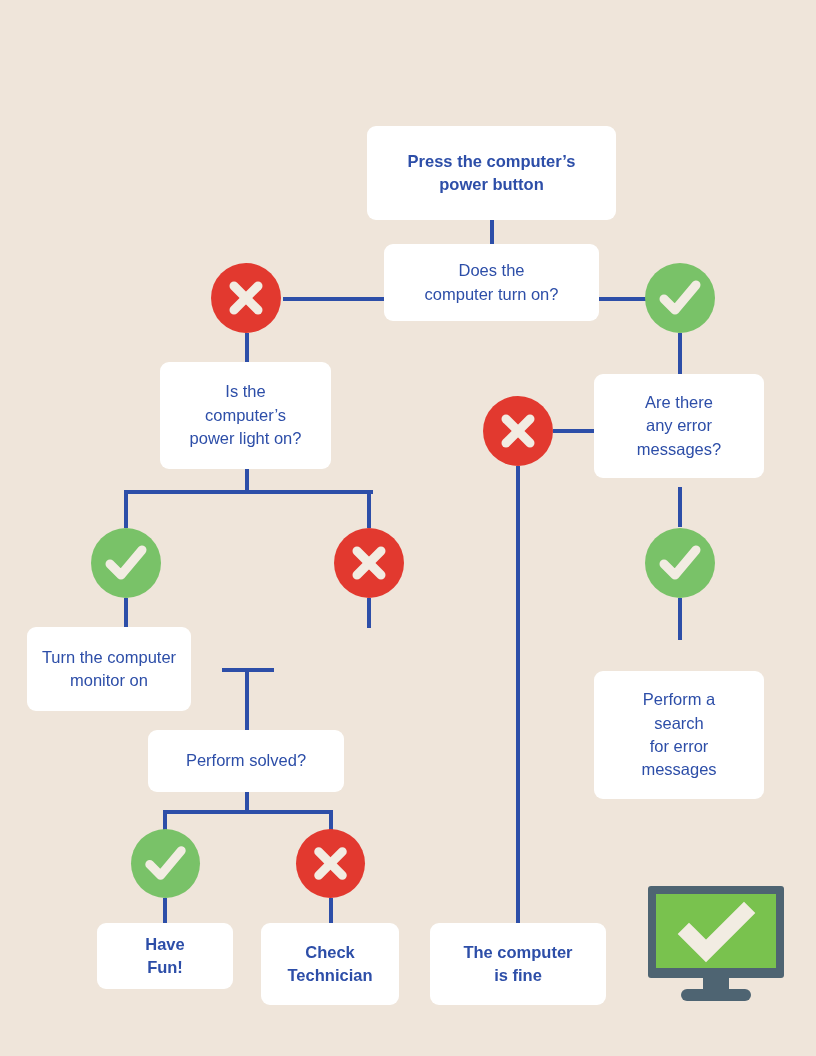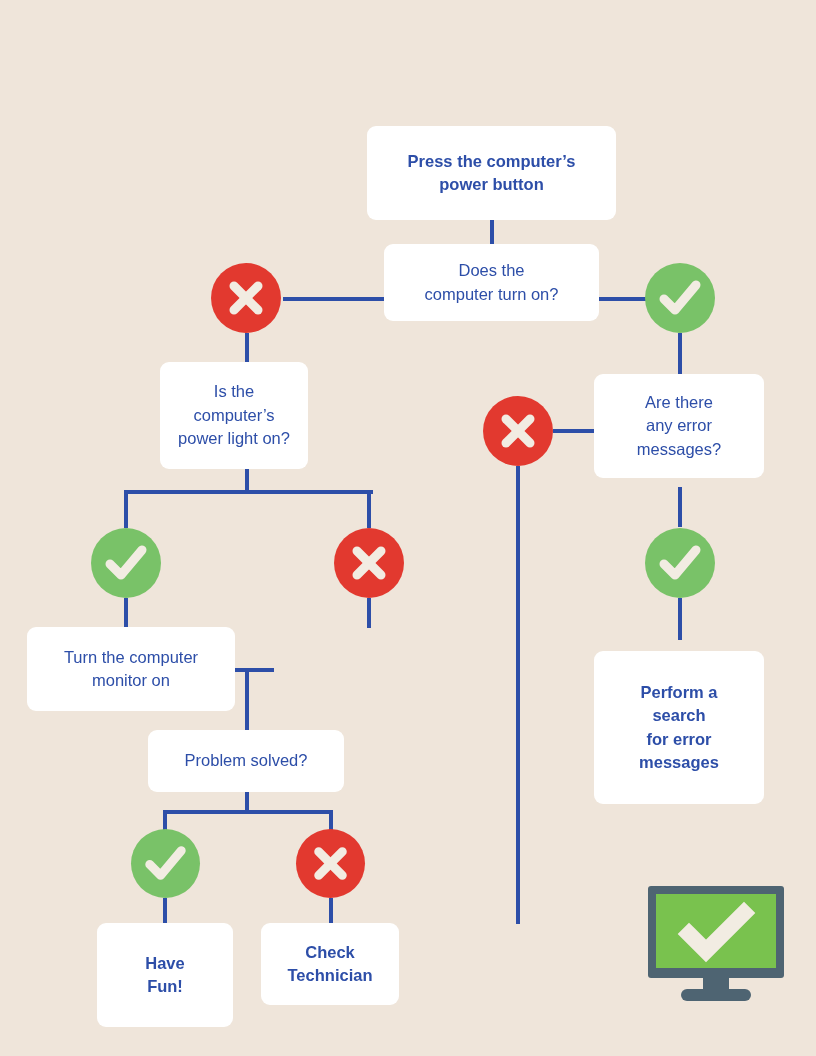--- a/index.html
+++ b/index.html
@@ -166,45 +166,47 @@
   <div>
     <div class="line v" style="left:678px; top:598px; height:42px;"></div>
   </div>
 
   <div class="node bold" style="left:367px; top:126px; width:249px; height:94px;">Press the computer’s
 power button</div>
 
   <div class="node" style="left:384px; top:244px; width:215px; height:77px;">Does the
 computer turn on?</div>
 
-  <div class="node" style="left:160px; top:362px; width:148px; height:107px;">Is the
+  <div class="node" style="left:160px; top:362px; width:171px; height:107px;">Is the
 computer’s
 power light on?</div>
 
   <div class="node" style="left:594px; top:374px; width:170px; height:104px;">Are there
 any error
 messages?</div>
 
-  <div class="node" style="left:27px; top:627px; width:208px; height:84px;">Turn the computer
+  <div class="node" style="left:27px; top:627px; width:164px; height:84px;">Turn the computer
 monitor on</div>
 
 
-  <div class="node" style="left:594px; top:651px; width:170px; height:153px;font-weight:bold;">Perform a
+  <div class="node" style="left:594px; top:671px; width:170px; height:128px;">Perform a
 search
 for error
 messages</div>
 
-  <div class="node" style="left:148px; top:730px; width:196px; height:62px;">Problem solved?</div>
-
-  <div class="node bold" style="left:97px; top:923px; width:136px; height:104px;">Have
+  <div class="node" style="left:148px; top:730px; width:196px; height:62px;">Perform solved?</div>
+
+  <div class="node bold" style="left:97px; top:923px; width:136px; height:66px;">Have
 Fun!</div>
 
   <div class="node bold" style="left:261px; top:923px; width:138px; height:82px;">Check
 Technician</div>
 
+  <div class="node bold" style="left:430px; top:923px; width:176px; height:82px;">The computer
+is fine</div>
 
   <div class="marker cross" style="left:211px; top:263px; width:70px; height:70px;">
     <svg width="70" height="70" viewBox="0 0 70 70">
       <g stroke="#f2ece2" stroke-width="9" stroke-linecap="round">
         <line x1="23" y1="23" x2="47" y2="47"></line>
         <line x1="47" y1="23" x2="23" y2="47"></line>
       </g>
     </svg>
   </div>
 

